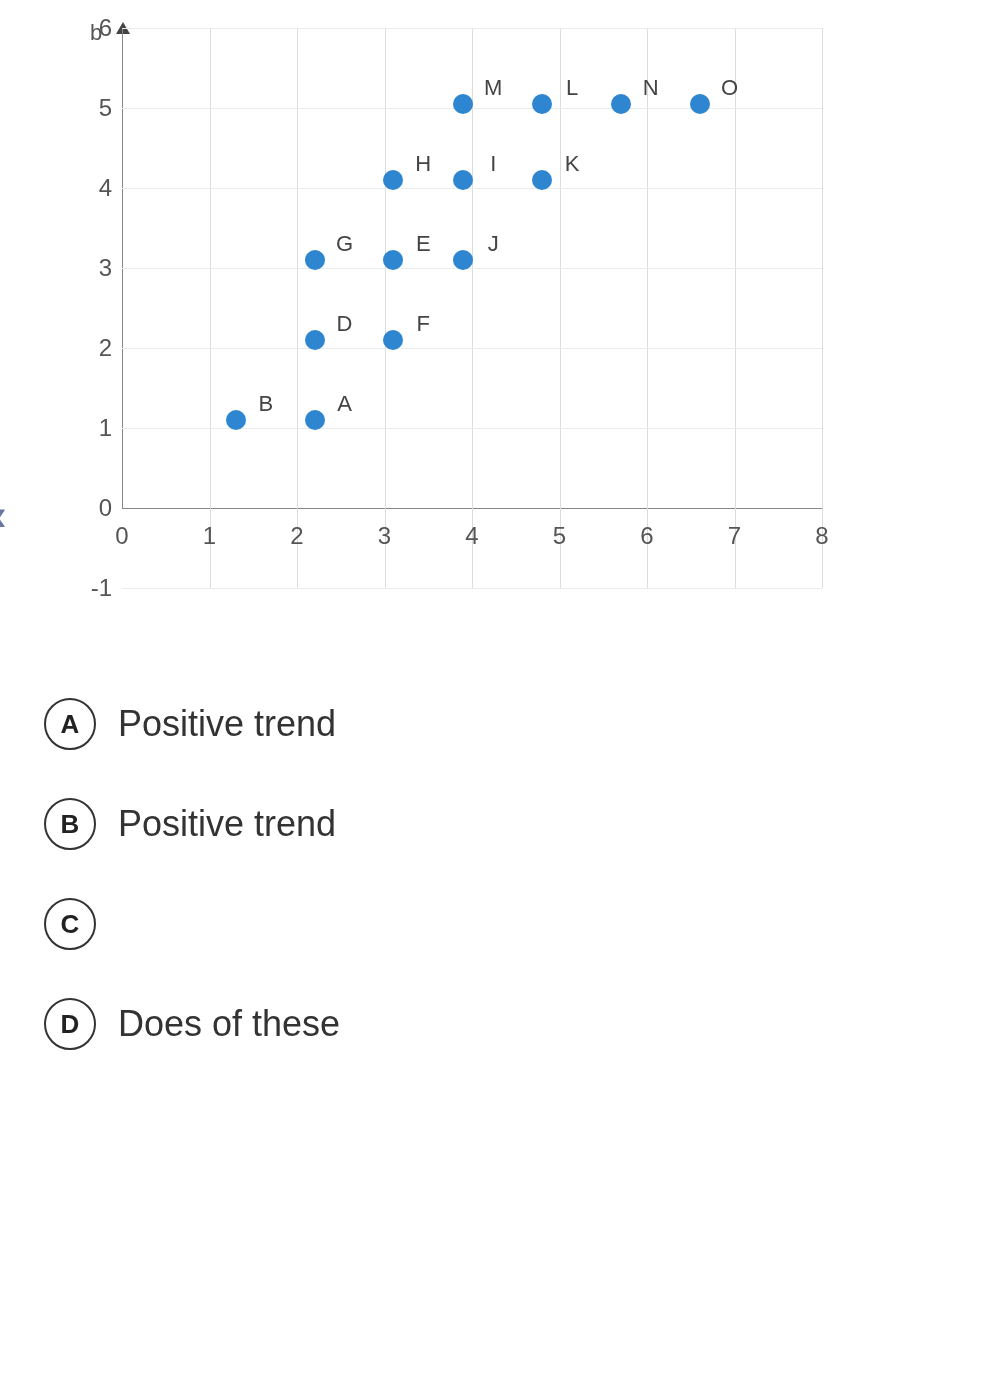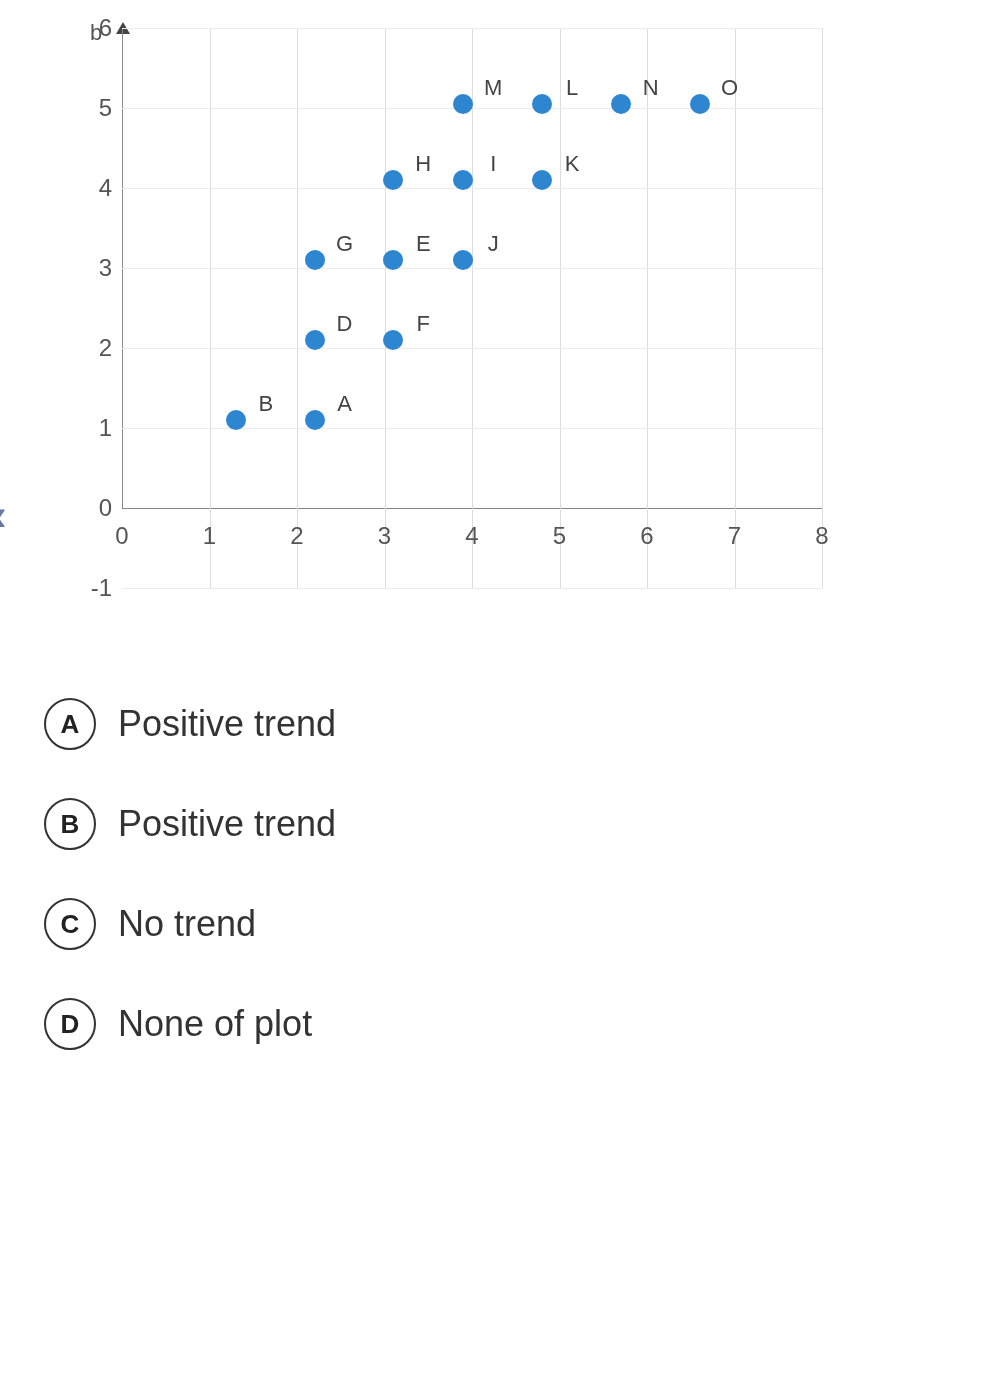--- a/index.html
+++ b/index.html
@@ -103,21 +103,20 @@
     <div class="choice">
       <div class="circ">A</div>
       <div class="ctext">Positive trend</div>
     </div>
     <div class="choice">
       <div class="circ">B</div>
       <div class="ctext">Positive trend</div>
     </div>
     <div class="choice">
       <div class="circ">C</div>
-      <div class="ctext">No trend</div>
     </div>
     <div class="choice">
       <div class="circ">D</div>
-      <div class="ctext">None of plot</div>
+      <div class="ctext">Does of these</div>
     </div>
   </div>
 
 </div>
 
 </body></html>

